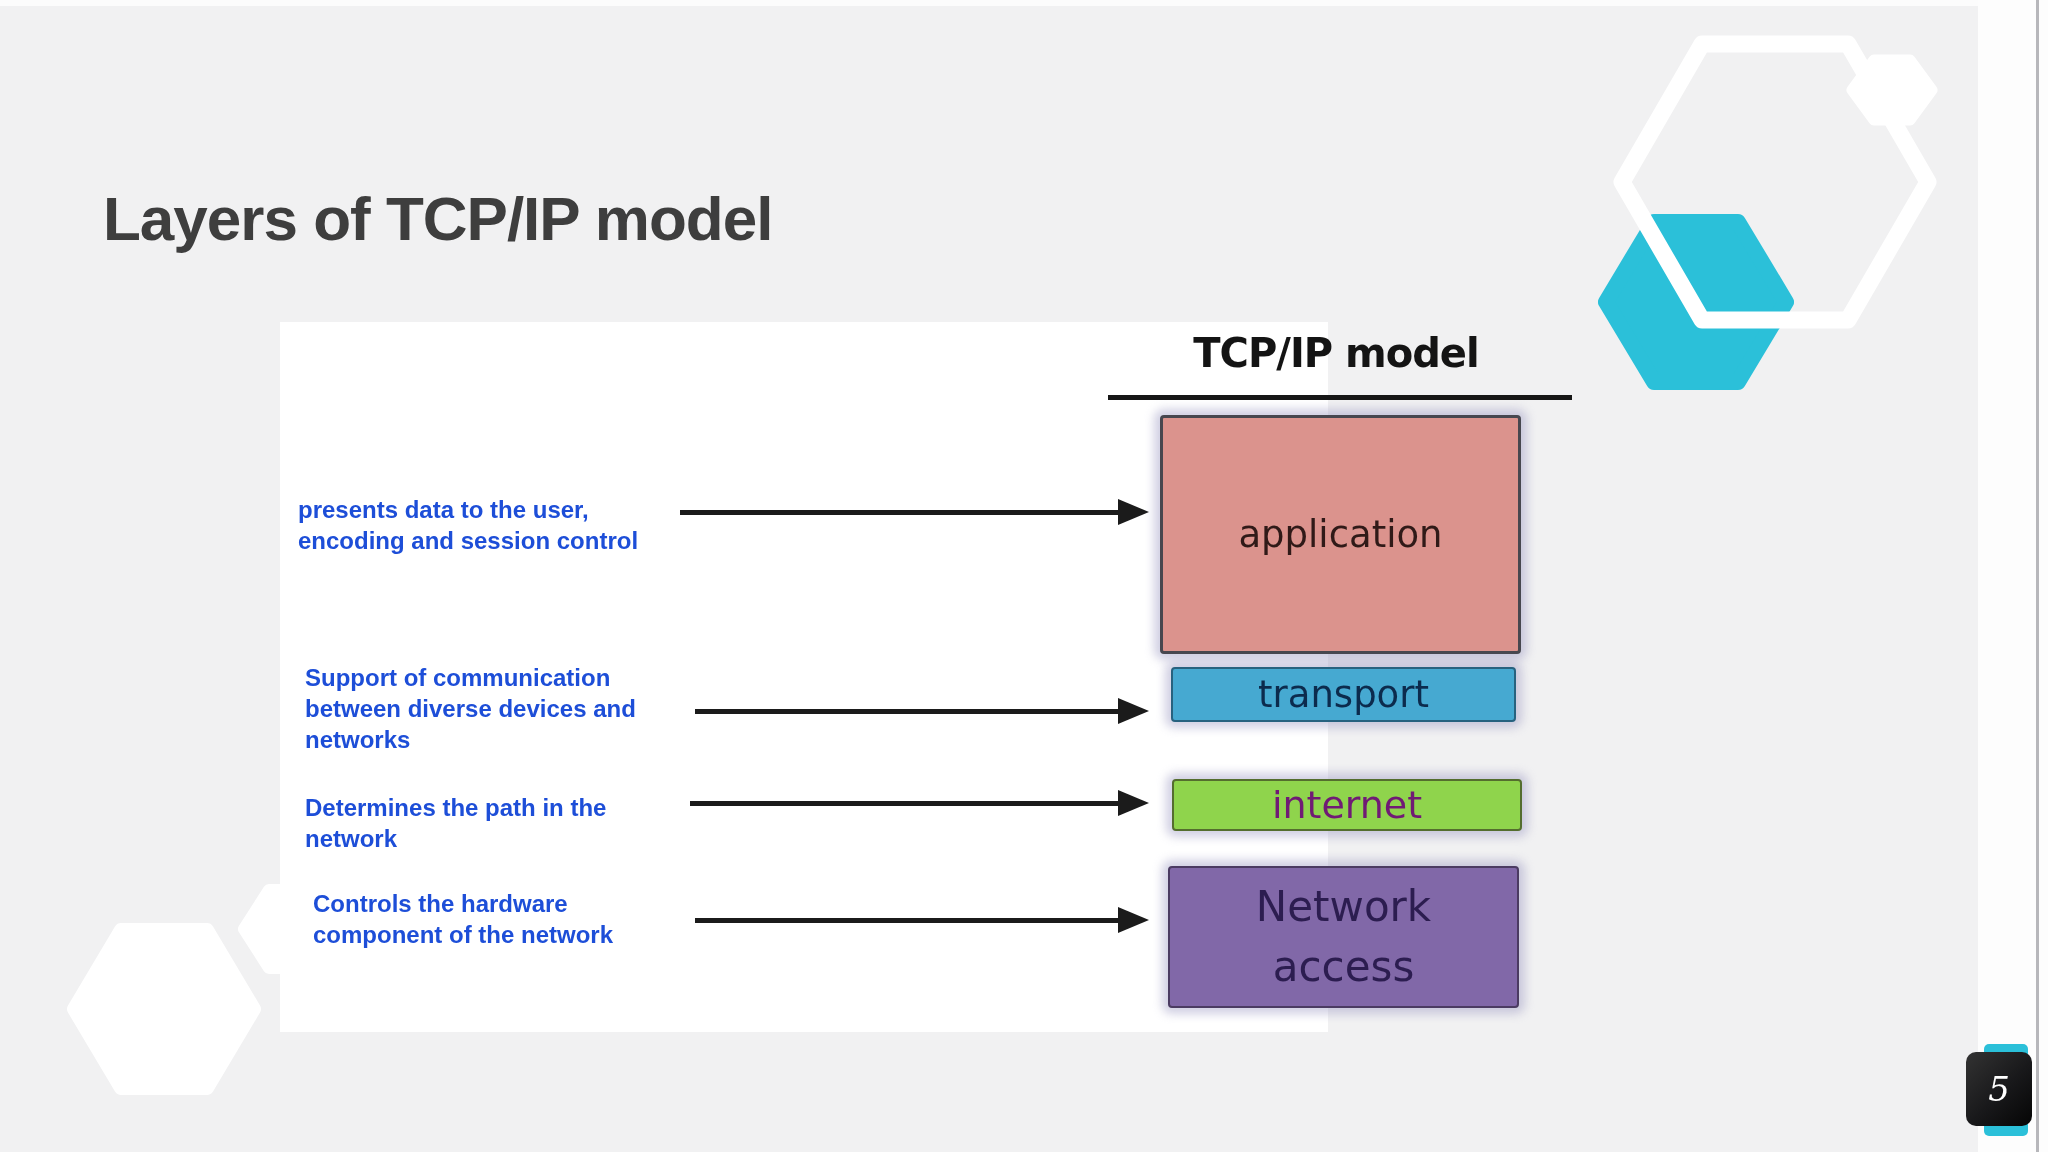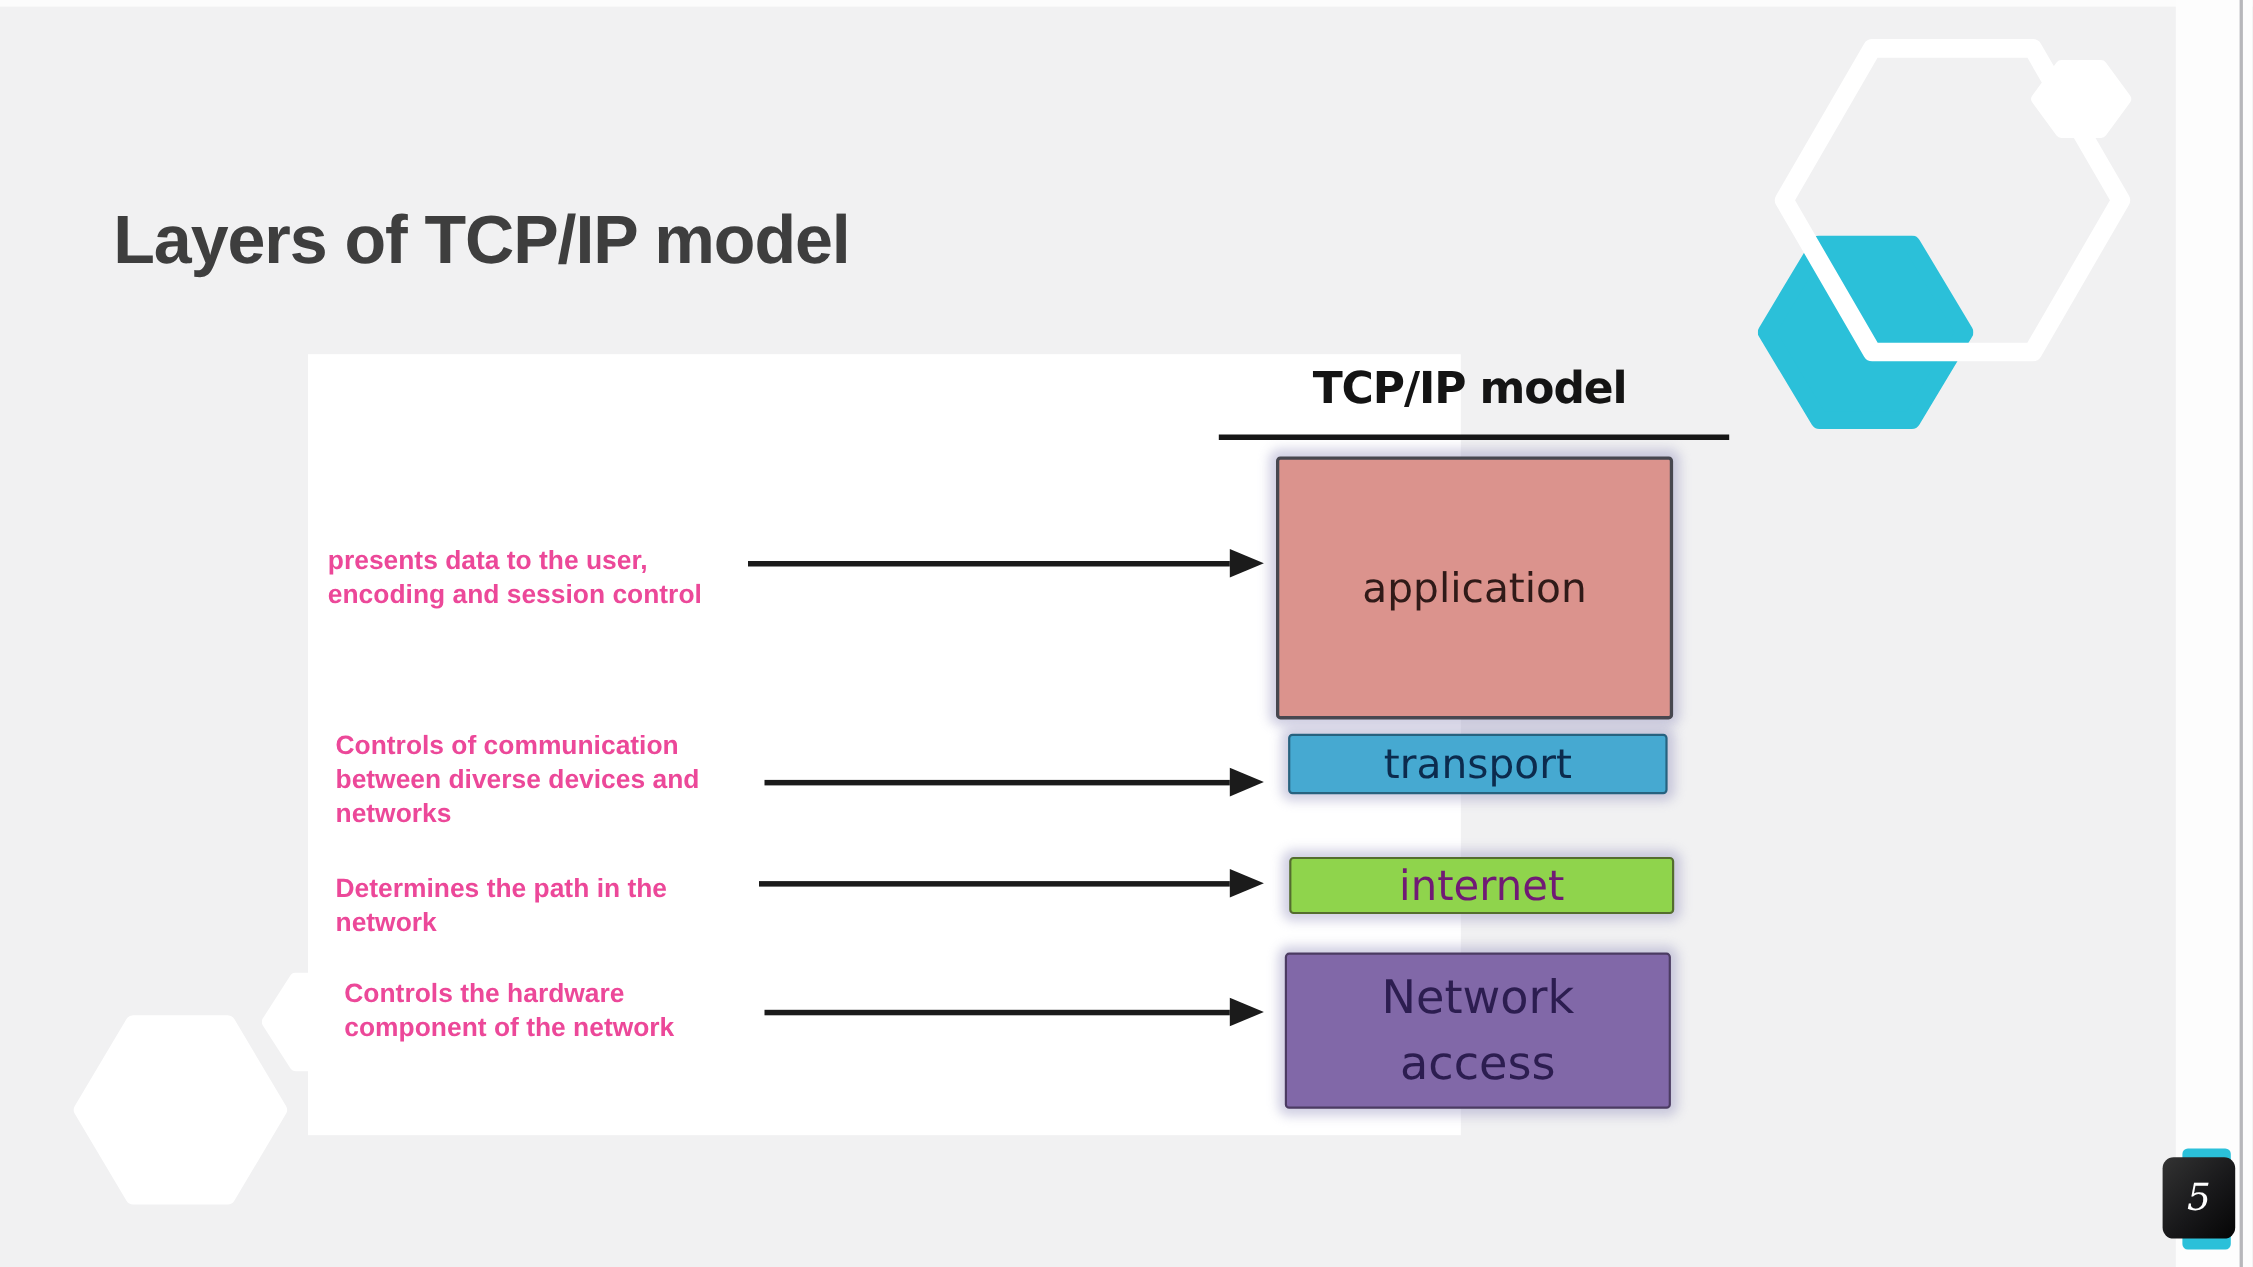--- a/index.html
+++ b/index.html
@@ -86,21 +86,21 @@
     border-bottom:13px solid transparent;
   }
   .a1{left:400px;top:188px;width:438px;}
   .a2{left:415px;top:387px;width:423px;}
   .a3{left:410px;top:479px;width:428px;}
   .a4{left:415px;top:596px;width:423px;}
   
   .desc{
     position:absolute;
     font-family:"Liberation Sans", sans-serif;
-    font-size:24px;font-weight:bold;color:#ec4899;
+    font-size:24px;font-weight:bold;color:#1d4ed8;
     line-height:31px;
     white-space:pre-line;
   }
   .d1{left:18px;top:172px;}
   .d2{left:25px;top:340px;}
   .d3{left:25px;top:470px;}
   .d4{left:33px;top:566px;}
   
   .right-strip{
     position:absolute;left:1978px;top:0;width:70px;height:1152px;
@@ -169,21 +169,21 @@
     <div class="tcp-header">TCP/IP model</div>
     <div class="tcp-underline"></div>
 
     <div class="desc d1">presents data to the user,
 encoding and session control</div>
     <div class="arrow a1"></div>
     <div class="layer-box box-app" style="background: rgb(219, 147, 141); color: rgb(48, 26, 24);">
       <span class="label">application</span>
     </div>
 
-    <div class="desc d2">Controls of communication
+    <div class="desc d2">Support of communication
 between diverse devices and
 networks</div>
     <div class="arrow a2"></div>
     <div class="layer-box box-transport" style="background: rgb(70, 169, 209); color: rgb(12, 43, 77);">
       <span class="label">transport</span>
     </div>
 
     <div class="desc d3">Determines the path in the
 network</div>
     <div class="arrow a3"></div>

